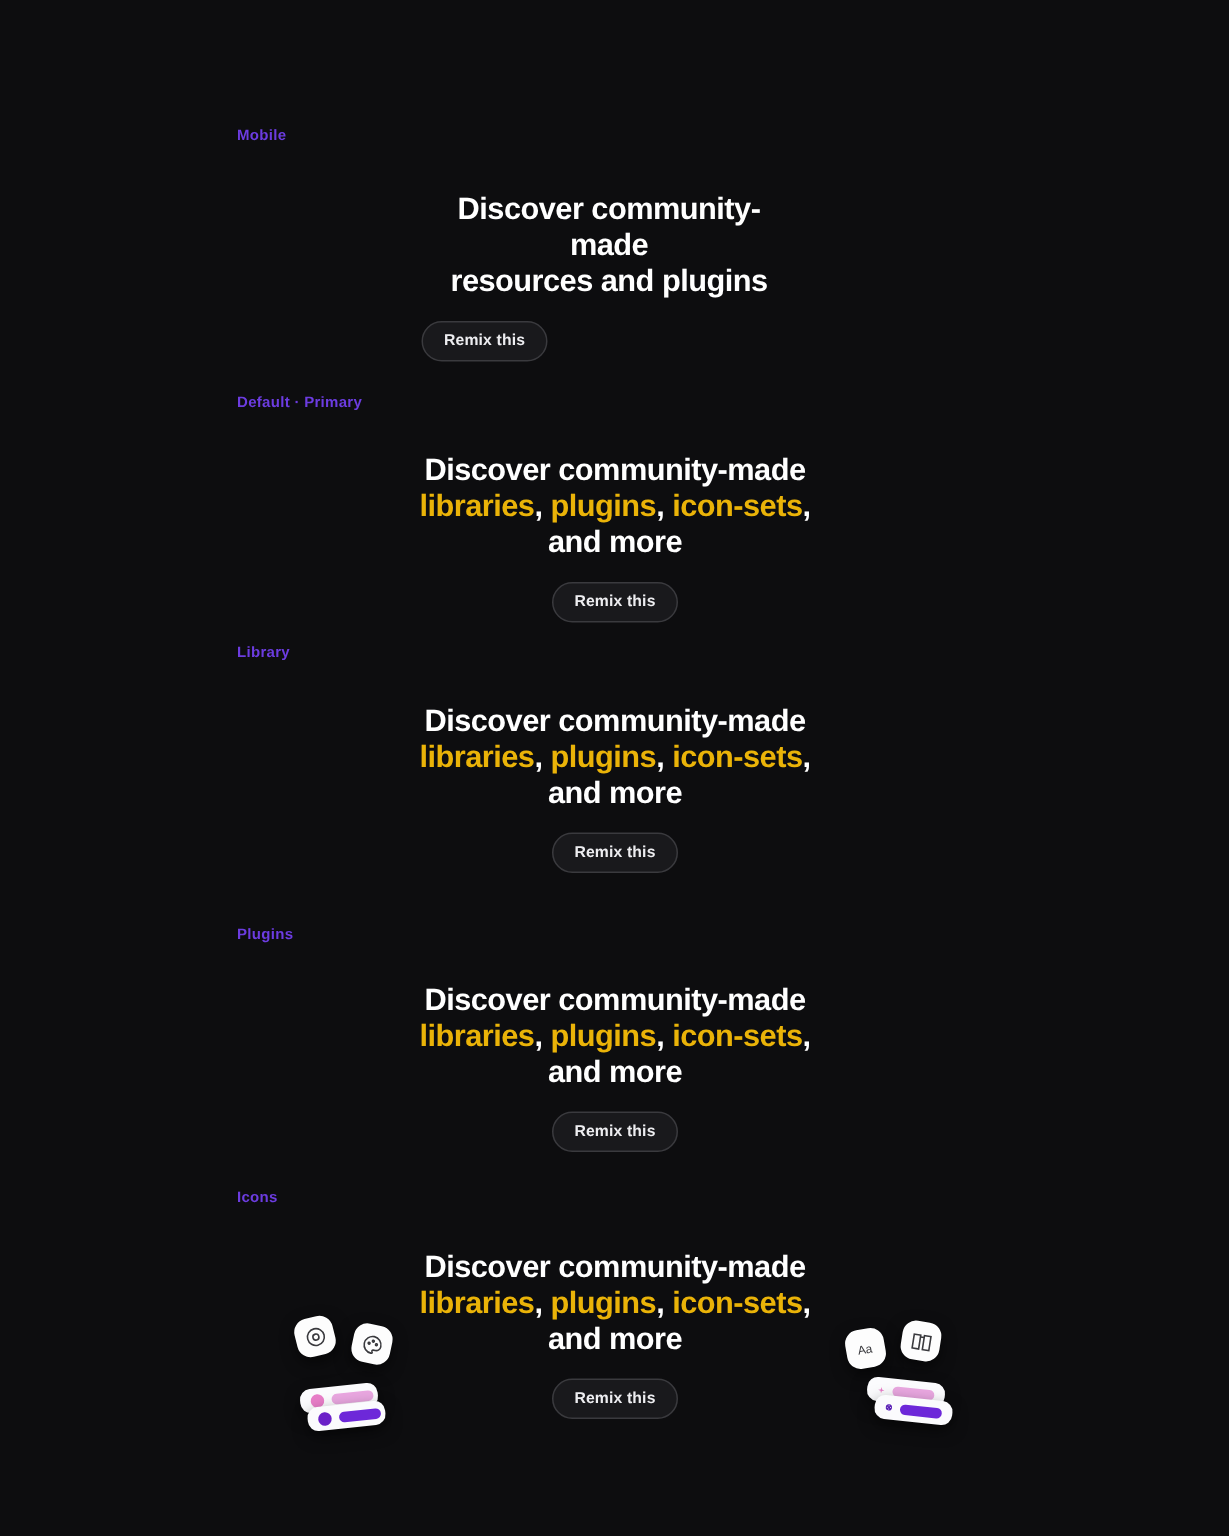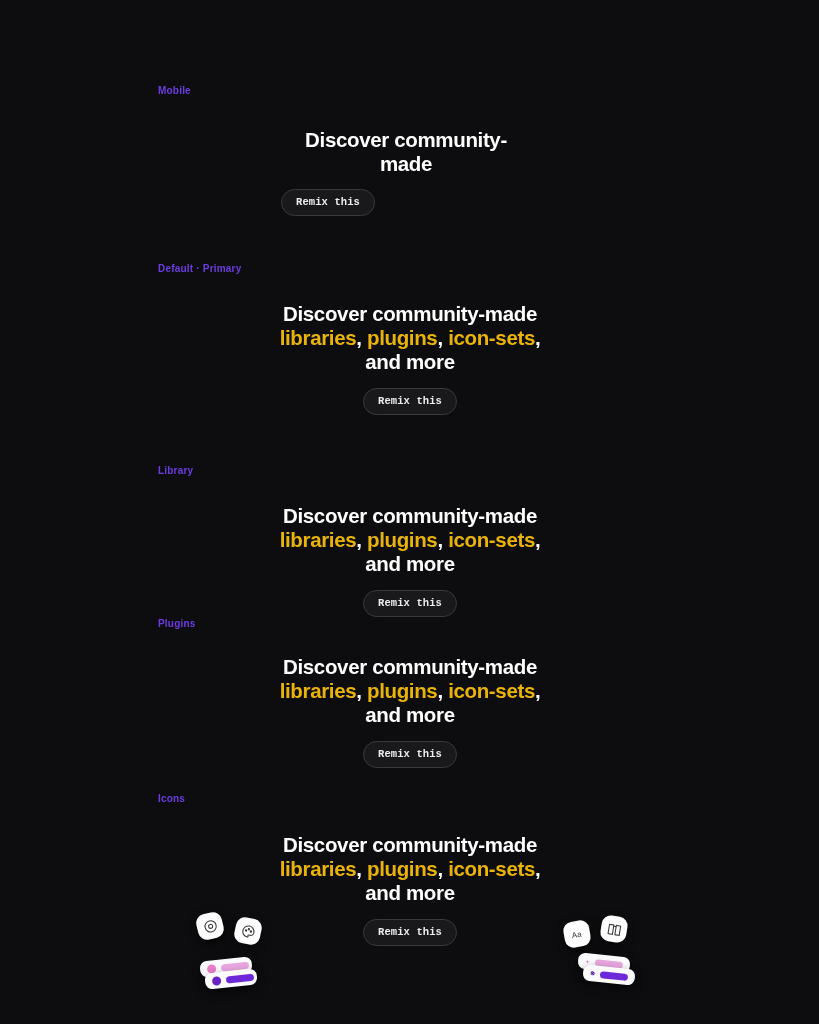--- a/index.html
+++ b/index.html
@@ -39,21 +39,21 @@
     margin-top: 13px;
     padding: 6px 14px 7px;
     border: 1px solid #3a3a3e;
     border-radius: 999px;
     background: #19191c;
     color: #ededf0;
     font-size: 10.5px;
     font-weight: 600;
     letter-spacing: 0.1px;
     cursor: pointer;
-    font-family: Liberation Mono, monospace;
+    font-family: Liberation Sans, sans-serif;
   }
 
   
   .tile {
     position: absolute;
     border-radius: 9px;
     display: flex;
     align-items: center;
     justify-content: center;
     box-shadow: 0 4px 10px rgba(0,0,0,.55);
@@ -76,36 +76,37 @@
 </head>
 <body>
 
 <div class="canvas">
 
   <div class="variant" style="top:0;height:250px;">
     <div class="variant-label" style="top:85px;">Mobile</div>
     <div class="hero" style="left:281px;top:128px;width:250px;text-align:left;">
       <div class="headline">
         <span>Discover community-made</span><br>
+        <span>resources and plugins</span>
       </div>
       <button class="remix-btn">Remix this</button>
     </div>
   </div>
 
   <div class="variant" style="top:250px;height:175px;">
     <div class="variant-label" style="top:13px;text-align:right;">Default · Primary</div>
     <div class="hero" style="left:260px;top:52px;width:300px;">
       <div class="headline">
         <span>Discover community-made </span><span class="muted">libraries</span><span>, </span><span class="muted">plugins</span><span>, </span><span class="muted">icon-sets</span><span>, and more</span>
       </div>
       <button class="remix-btn">Remix this</button>
     </div>
   </div>
 
-  <div class="variant" style="top:450px;height:177px;">
+  <div class="variant" style="top:415px;height:177px;">
     <div class="variant-label" style="top:15px;">Library</div>
 
     <div class="tile tile-white" style="left:197px;top:463px;width:26px;height:26px;transform:rotate(-14deg);position:absolute;">
       <svg width="15" height="15" viewBox="0 0 24 24" fill="none" stroke="#3a3a3e" stroke-width="1.7">
         <circle cx="12" cy="12" r="9"></circle>
           <circle cx="12" cy="12" r="3.2"></circle>
       </svg>
     </div>
     <div class="tile tile-white" style="left:235px;top:468px;width:26px;height:26px;transform:rotate(12deg);position:absolute;">
       <svg width="15" height="15" viewBox="0 0 24 24" fill="none" stroke="#3a3a3e" stroke-width="1.7">

